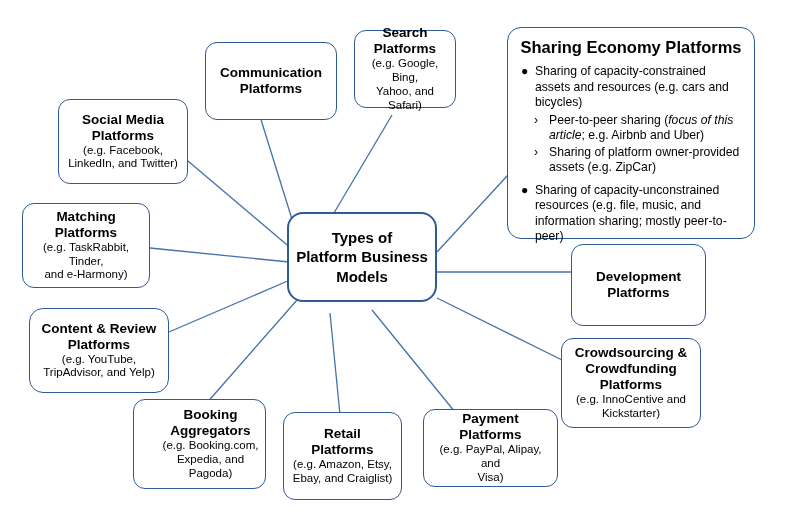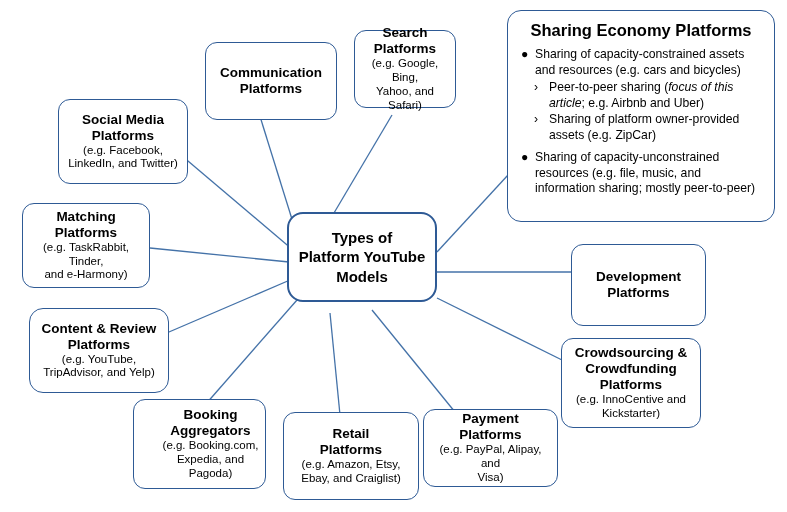--- a/index.html
+++ b/index.html
@@ -118,21 +118,21 @@
       <line x1="330" y1="313" x2="340" y2="415"></line>
       <line x1="372" y1="310" x2="455" y2="412"></line>
       <line x1="437" y1="298" x2="562" y2="360"></line>
       <line x1="437" y1="272" x2="572" y2="272"></line>
       <line x1="437" y1="252" x2="508" y2="175"></line>
     </g>
   </svg>
 
   <div class="node" id="center-node" style="left:287px; top:212px; width:150px; height:90px;">
     <div class="title" style="white-space:pre-line;">Types of
-Platform YouTube
+Platform Business
 Models</div>
   </div>
 
   <div class="node" style="left:205px; top:42px; width:132px; height:78px;">
     <div class="title" style="white-space:pre-line;">Communication
 Platforms</div>
   </div>
 
   <div class="node" style="left:354px; top:30px; width:102px; height:78px;">
     <div class="title" style="white-space:pre-line;">Search
@@ -162,21 +162,21 @@
 TripAdvisor, and Yelp)</div>
   </div>
 
   <div class="node" style="left:133px; top:399px; width:133px; height:90px;padding-left:28px;">
     <div class="title" style="white-space:pre-line;">Booking
 Aggregators</div>
     <div class="sub" style="white-space:pre-line;">(e.g. Booking.com,
 Expedia, and Pagoda)</div>
   </div>
 
-  <div class="node" style="left:283px; top:412px; width:136px; height:88px;">
+  <div class="node" style="left:283px; top:412px; width:119px; height:88px;">
     <div class="title" style="white-space:pre-line;">Retail
 Platforms</div>
     <div class="sub" style="white-space:pre-line;">(e.g. Amazon, Etsy,
 Ebay, and Craiglist)</div>
   </div>
 
   <div class="node" style="left:423px; top:409px; width:135px; height:78px;">
     <div class="title" style="white-space:pre-line;">Payment Platforms</div>
     <div class="sub" style="white-space:pre-line;">(e.g. PayPal, Alipay, and
 Visa)</div>
@@ -188,21 +188,21 @@
 Platforms</div>
     <div class="sub" style="white-space:pre-line;">(e.g. InnoCentive and
 Kickstarter)</div>
   </div>
 
   <div class="node" style="left:571px; top:244px; width:135px; height:82px;">
     <div class="title" style="white-space:pre-line;">Development
 Platforms</div>
   </div>
 
-  <div class="node" id="sharing-node" style="left:507px; top:10px; width:268px; height:212px;">
+  <div class="node" id="sharing-node" style="left:507px; top:27px; width:248px; height:212px;">
     <div class="title">Sharing Economy Platforms</div>
     <ul class="bullet-list">
       <li class="bullet-l1">
         <span class="bdot">●</span>
         <span>Sharing of capacity-constrained assets and resources (e.g. cars and bicycles)</span>
       </li>
       <li class="bullet-l2">
         <span class="bchev">›</span>
         <span>Peer-to-peer sharing (</span><span class="it">focus of this article</span><span>; e.g. Airbnb and Uber)</span>
       </li>

